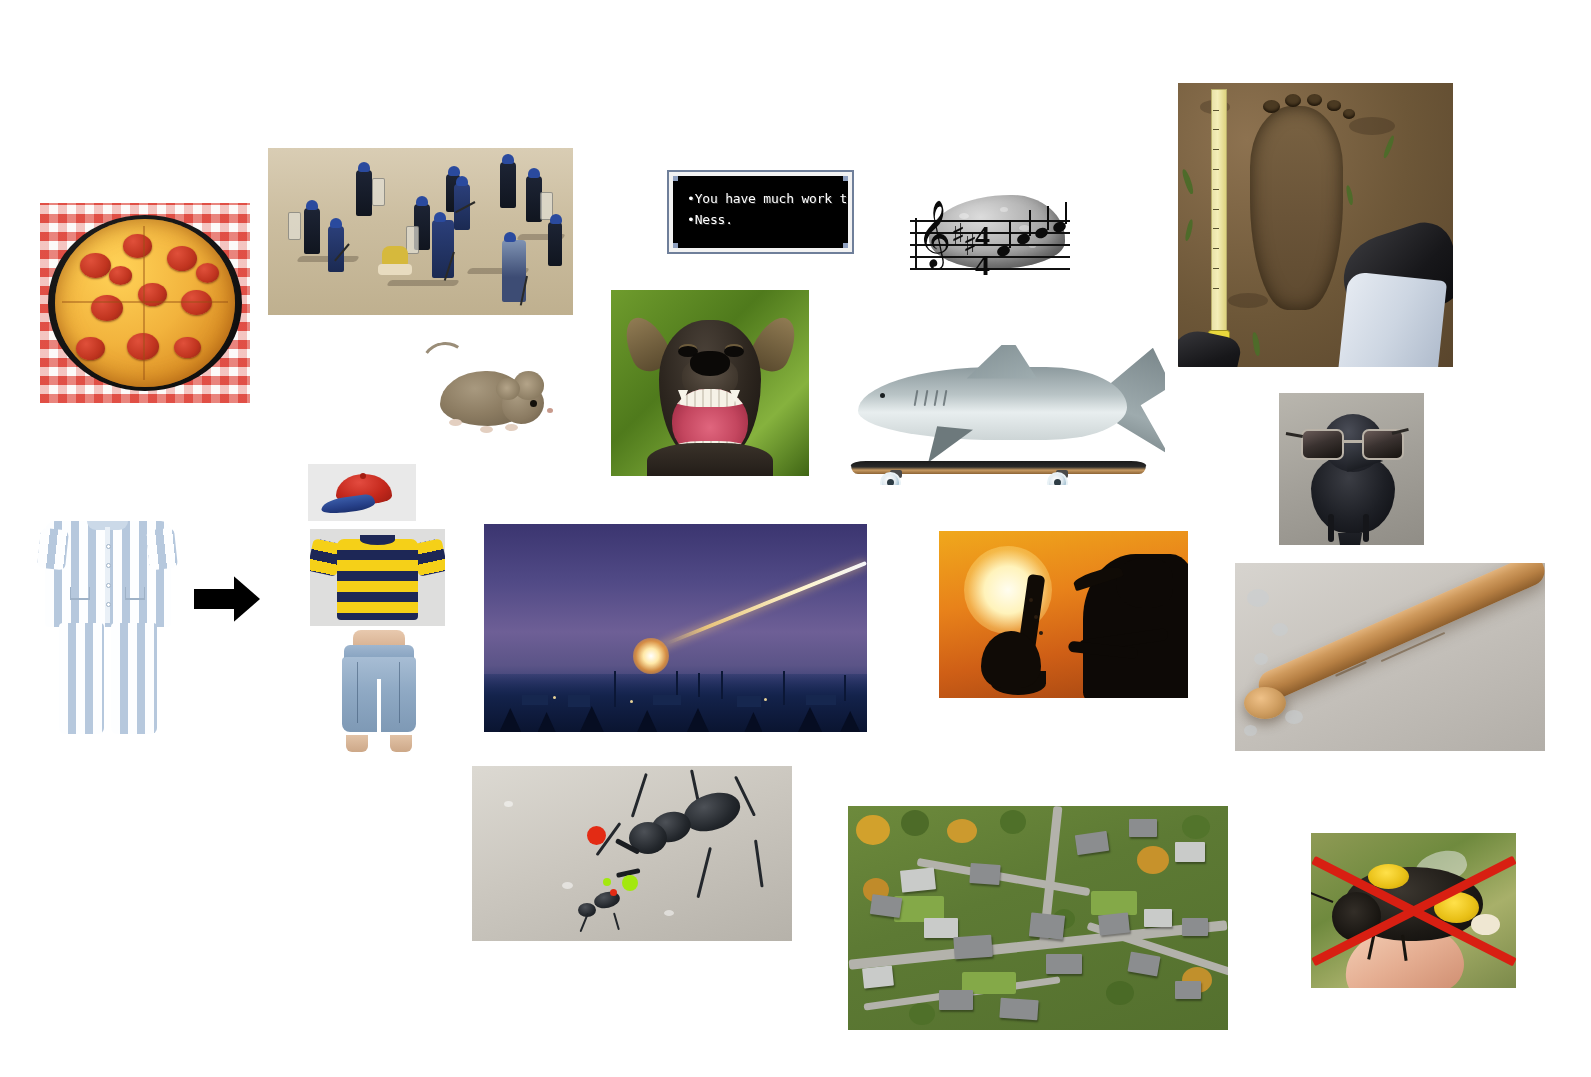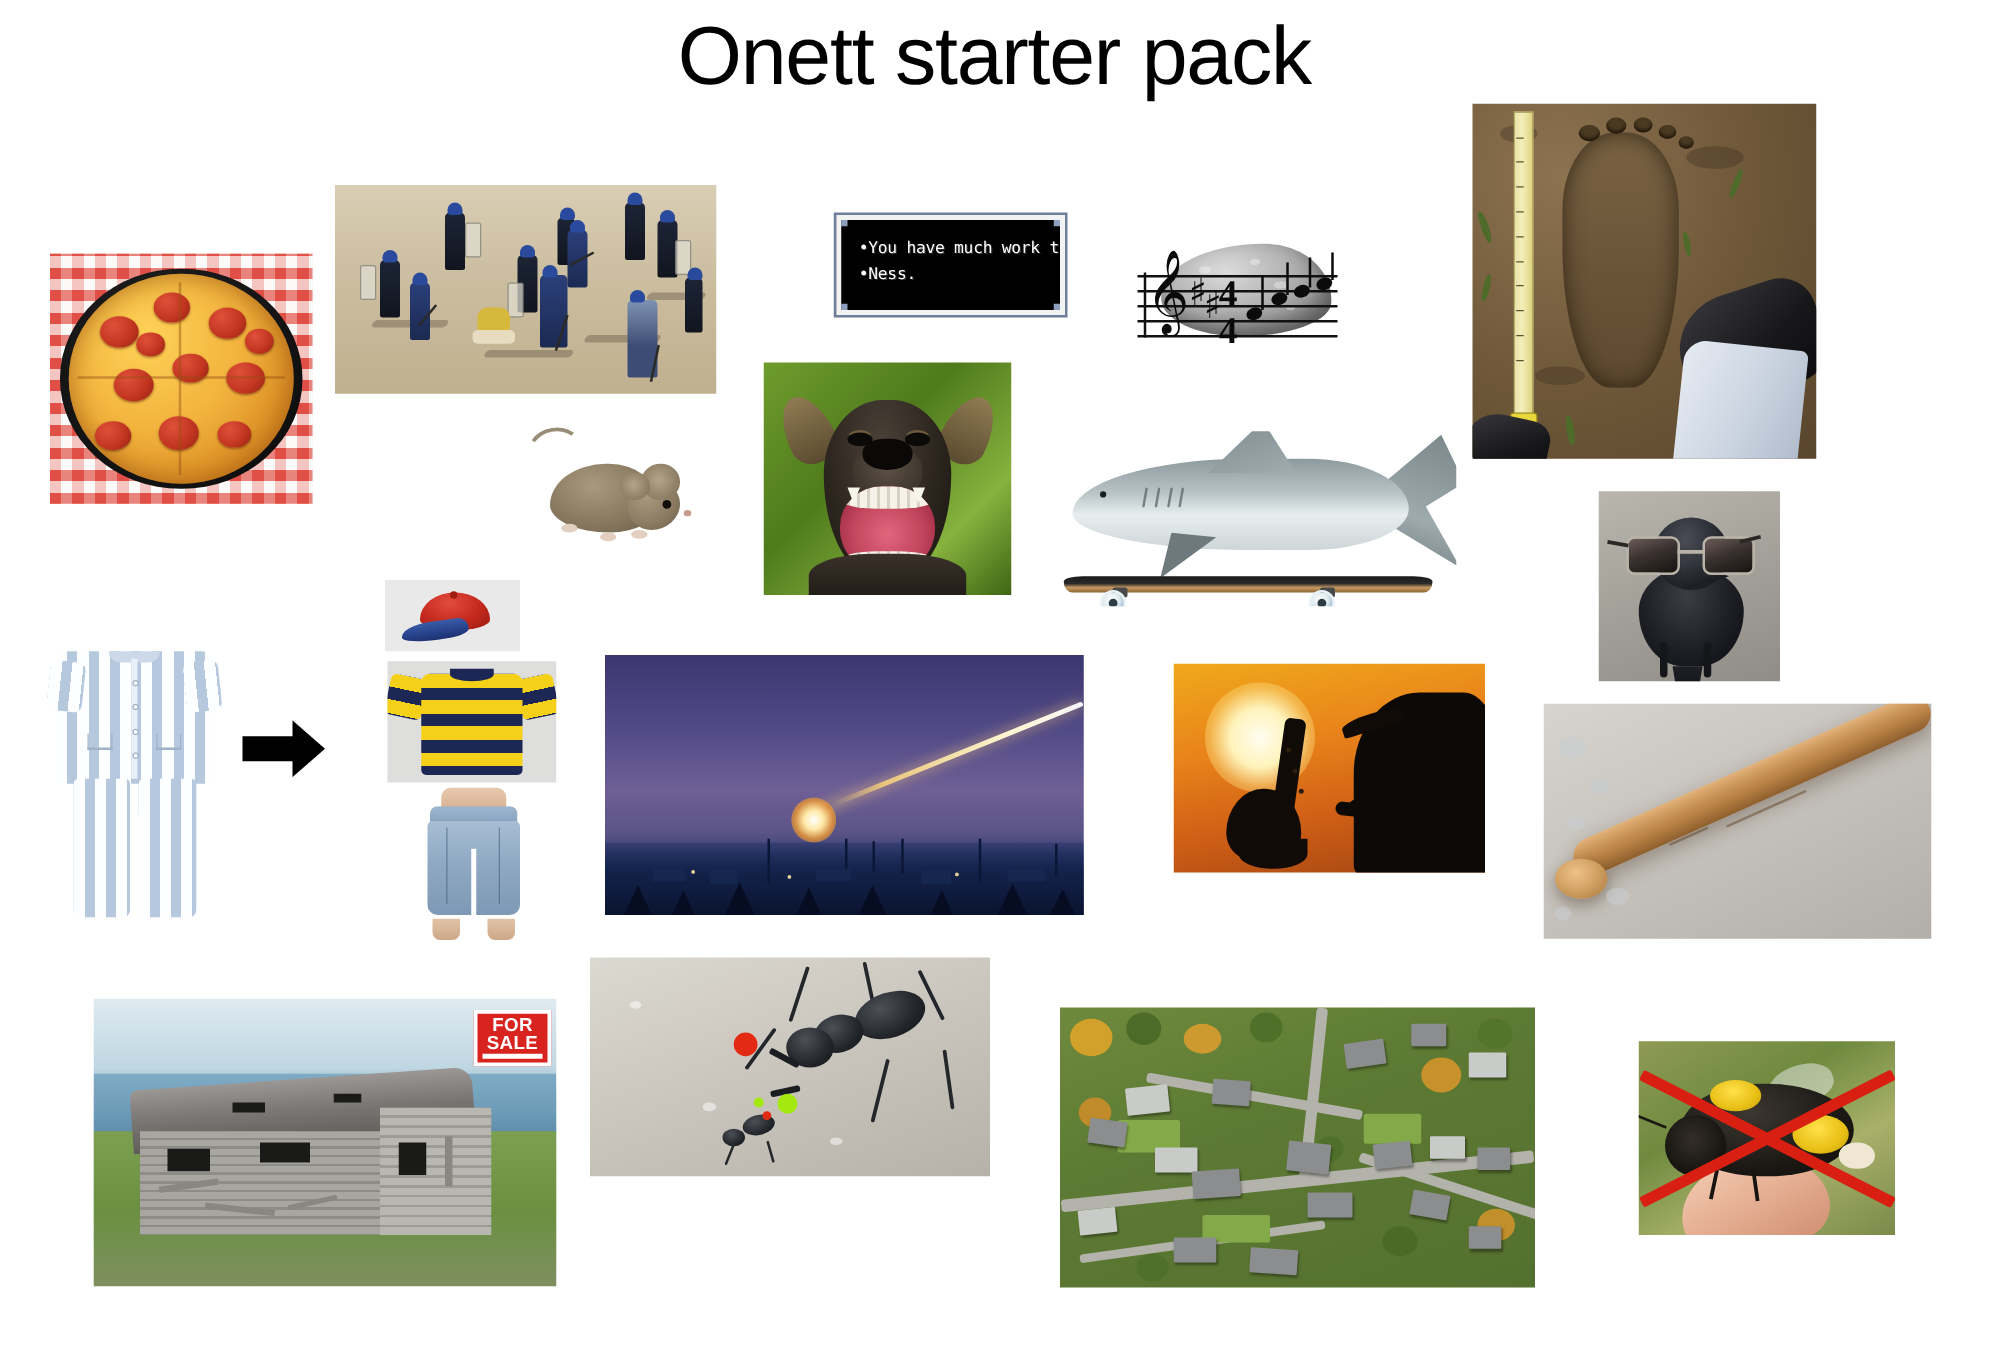--- a/index.html
+++ b/index.html
@@ -755,21 +755,20 @@
   .bee-x .xbar {
     position: absolute; left: -5%; top: 50%; width: 110%; height: 9px;
     background: #d81f12; border-radius: 2px; transform-origin: center;
   }
 </style>
 </head>
 <body>
 
 <div id="canvas">
 
-  <div id="page-title">Onett starter pack</div>
 
   <div class="tile pizza-frame" style="left:40px; top:203px; width:210px; height:200px;">
     <div class="pizza-pan"></div>
     <div class="pizza-pie">
       <div class="pep" style="left:14%; top:20%; width:17%; height:15%;"></div>
       <div class="pep" style="left:38%; top:9%;  width:16%; height:14%;"></div>
       <div class="pep" style="left:62%; top:16%; width:17%; height:15%;"></div>
       <div class="pep" style="left:20%; top:45%; width:18%; height:16%;"></div>
       <div class="pep" style="left:46%; top:38%; width:16%; height:14%;"></div>
       <div class="pep" style="left:70%; top:42%; width:17%; height:15%;"></div>
@@ -1047,42 +1046,20 @@
     <div class="bat-knob" style="left:3%; top:66%; width:42px; height:32px;"></div>
     <div class="bat-grain" style="left:46%; top:44%; width:70px; height:2px; transform:rotate(-24deg);"></div>
     <div class="bat-grain" style="left:32%; top:56%; width:34px; height:2px; transform:rotate(-24deg);"></div>
     <div class="bat-speck" style="left:4%;  top:14%; width:22px; height:18px;"></div>
     <div class="bat-speck" style="left:12%; top:32%; width:16px; height:13px;"></div>
     <div class="bat-speck" style="left:6%;  top:48%; width:14px; height:12px;"></div>
     <div class="bat-speck" style="left:16%; top:78%; width:18px; height:14px;"></div>
     <div class="bat-speck" style="left:3%;  top:86%; width:13px; height:11px;"></div>
   </div>
 
-  <div class="tile shackbox" style="left:75px; top:799px; width:370px; height:230px;">
-    <div class="sk-sea"></div>
-    <div class="sk-grass"></div>
-    <div class="sk-roof" style="left:8%; top:28%; width:74%; height:22%; transform:rotate(-4deg); border-radius:6px 14px 0 0;"></div>
-    <div class="sk-wall" style="left:10%; top:46%; width:58%; height:36%;"></div>
-    <div class="sk-wall-side" style="left:62%; top:38%; width:24%; height:44%;"></div>
-    <div class="sk-hole" style="left:16%; top:52%; width:34px; height:18px;"></div>
-    <div class="sk-hole" style="left:36%; top:50%; width:40px; height:16px;"></div>
-    <div class="sk-hole" style="left:66%; top:50%; width:22px; height:26px;"></div>
-    <div class="sk-hole" style="left:30%; top:36%; width:26px; height:8px;"></div>
-    <div class="sk-hole" style="left:52%; top:33%; width:22px; height:7px;"></div>
-    <div class="sk-plank" style="left:14%; top:64%; width:48px; height:5px; transform:rotate(-8deg);"></div>
-    <div class="sk-plank" style="left:24%; top:72%; width:56px; height:5px; transform:rotate(6deg);"></div>
-    <div class="sk-plank" style="left:42%; top:70%; width:40px; height:4px; transform:rotate(-12deg);"></div>
-    <div class="sk-plank" style="left:76%; top:48%; width:6px; height:40px;"></div>
-
-    <div class="sk-sign" style="right:4px; top:9px; width:62px; height:45px;">
-      <span>FOR</span><br>
-      <span>SALE</span>
-      <div class="bar"></div>
-    </div>
-  </div>
 
   <div class="tile antbox" style="left:472px; top:766px; width:320px; height:175px;">
     <div class="ant-grit" style="left:10%; top:20%; width:9px; height:6px;"></div>
     <div class="ant-grit" style="left:28%; top:66%; width:11px; height:7px;"></div>
     <div class="ant-grit" style="left:78%; top:30%; width:8px; height:5px;"></div>
     <div class="ant-grit" style="left:60%; top:82%; width:10px; height:6px;"></div>
 
     <div class="ant-leg" style="left:54%; top:4%;  width:3px; height:46px; transform:rotate(18deg);"></div>
     <div class="ant-leg" style="left:68%; top:2%;  width:3px; height:40px; transform:rotate(-12deg);"></div>
     <div class="ant-leg" style="left:82%; top:6%;  width:3px; height:44px; transform:rotate(-26deg);"></div>

